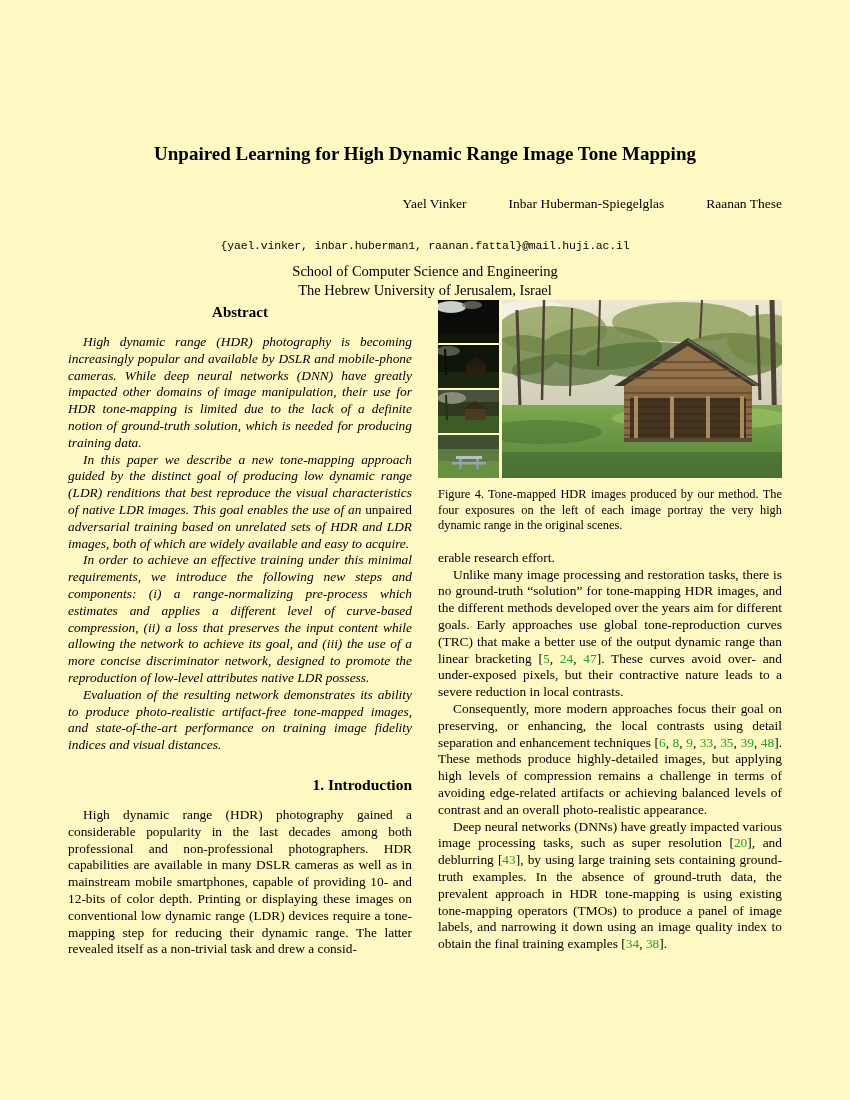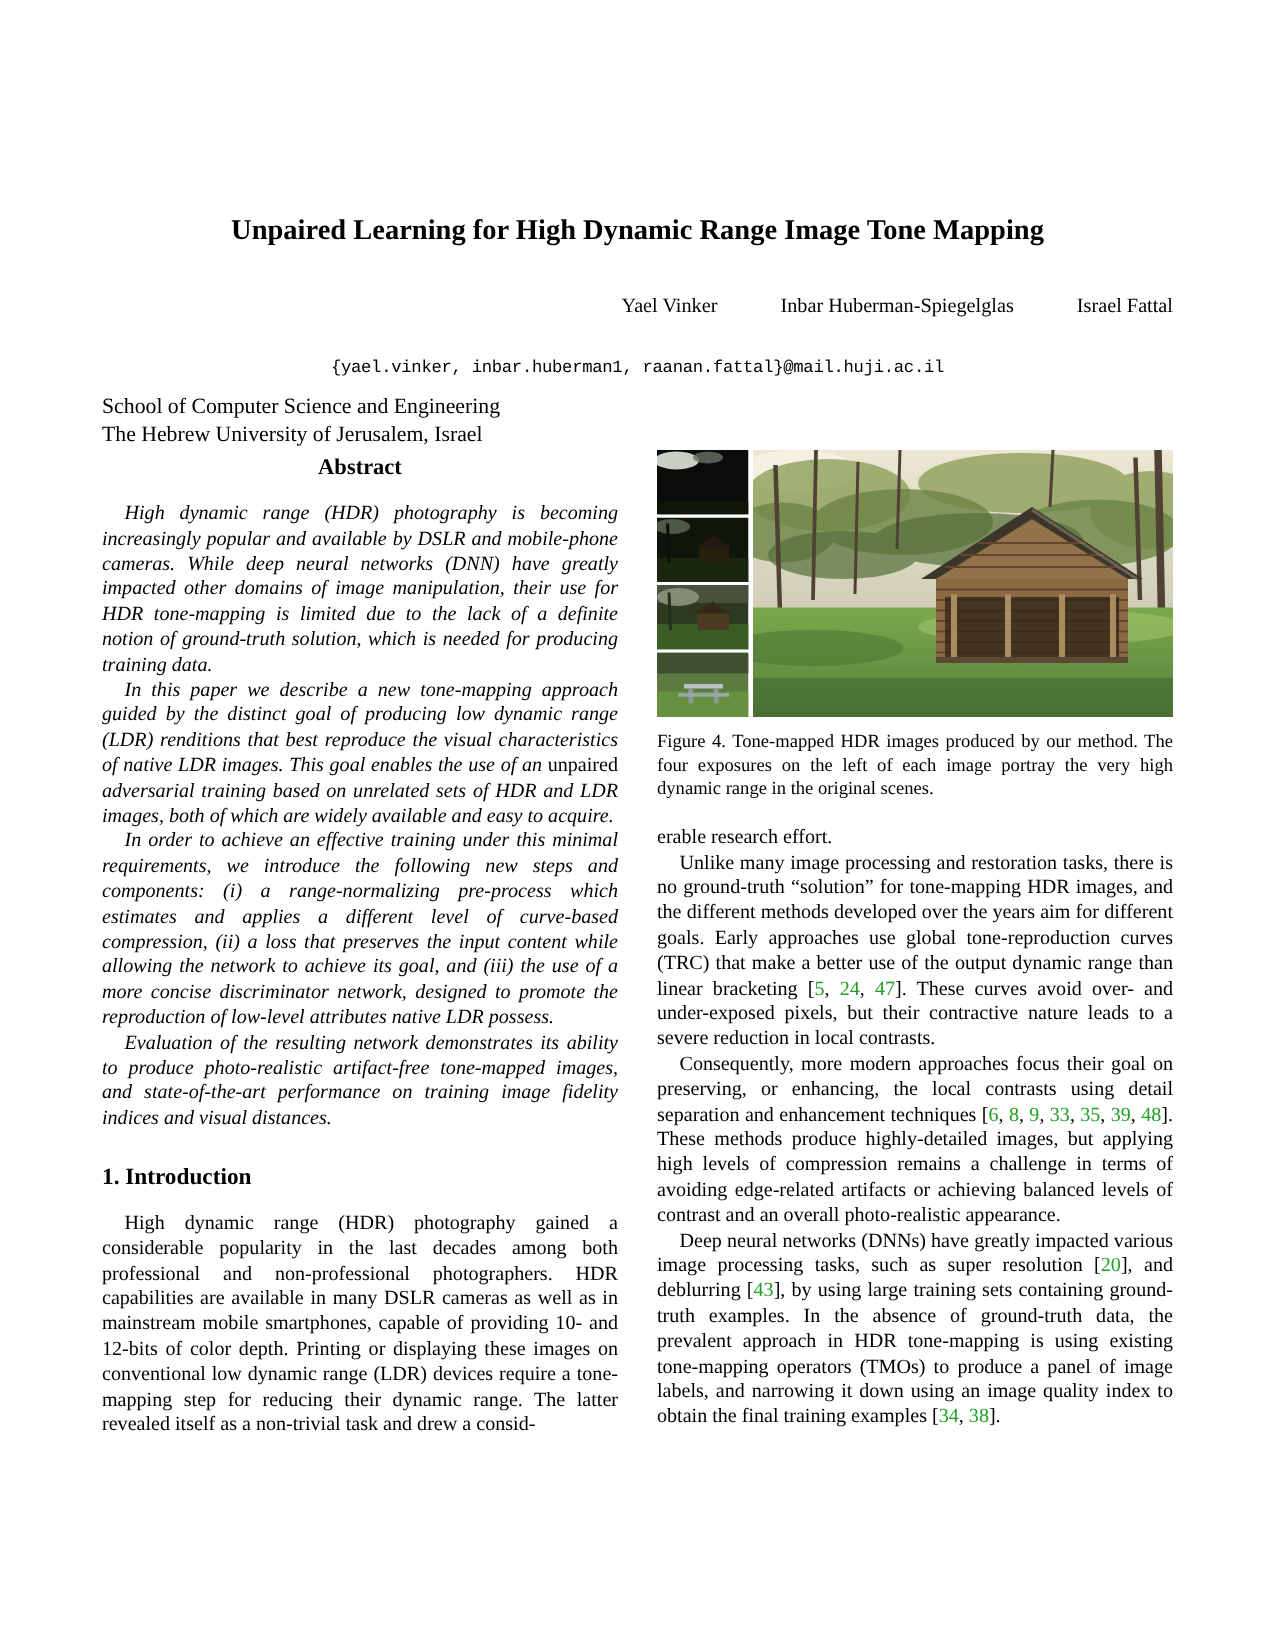--- a/index.html
+++ b/index.html
@@ -1,55 +1,55 @@
 <!DOCTYPE html>
 <html><head>
 <meta charset="utf-8">
 <style>
   html, body { margin: 0; padding: 0; background: #e9e9e9; }
   .page {
     position: relative;
     width: 850px; height: 1100px;
     margin: 0 auto;
-    background: #ffffff;
+    background: #fef9c3;
     font-family: "Liberation Serif", serif;
     color: #000;
     overflow: hidden;
   }
   .content { position: absolute; left: 68px; top: 142px; width: 714px; }
 
   .title {
     margin: 0 0 30px 0;
     font-size: 19px; font-weight: bold;
     text-align: center; line-height: 24px;
   }
   .authors {
     display: flex; justify-content: flex-end; gap: 42px;
     font-size: 13.5px; margin-bottom: 9px;
   }
   .emails {
     text-align: center;
     font-family: "Liberation Mono", "DejaVu Sans Mono", monospace;
     font-size: 11.5px; margin-bottom: 10px; letter-spacing: -0.2px; margin-top: 27px;
   }
-  .affil { text-align: left; font-size: 14.5px; line-height: 19px; }
+  .affil { text-align: center; font-size: 14.5px; line-height: 19px; }
 
   .columns { display: flex; gap: 26px; }
   .col { width: 344px; text-align: justify; }
 
   .abstract-heading {
     margin: 4px 0 13px 0; font-size: 15px; font-weight: bold; text-align: center;
   }
   p.abs {
     margin: 0; font-style: italic;
     font-size: 13.4px; line-height: 16.8px; text-indent: 15px;
   }
   .upright { font-style: normal; }
 
-  .section-heading { margin: 22px 0 13px 0; font-size: 15.5px; font-weight: bold; text-align: left; }
+  .section-heading { margin: 22px 0 13px 0; font-size: 15.5px; font-weight: bold; text-align: right; }
 
   p.body { margin: 0; font-size: 13.4px; line-height: 16.8px; text-indent: 15px; }
   p.body.noindent { text-indent: 0; }
   p.body.after-figure { margin-top: 16px; }
 
   .cite { color: #22a022; }
 
   figure { margin: 0; padding: 0; }
   .fig-image { display: flex; gap: 3px; width: 344px; height: 178px; }
   .thumb-col { display: flex; flex-direction: column; gap: 2px; width: 61px; }
@@ -63,21 +63,21 @@
 <body>
 
 <div class="page">
   <div class="content">
 
     <h1 class="title">Unpaired Learning for High Dynamic Range Image Tone Mapping</h1>
 
     <div class="authors">
       <span>Yael Vinker</span>
       <span>Inbar Huberman-Spiegelglas</span>
-      <span>Israel Fattal</span>
+      <span>Raanan These</span>
     </div>
 
     <div class="emails">{yael.vinker, inbar.huberman1, raanan.fattal}@mail.huji.ac.il</div>
 
     <div class="affil">School of Computer Science and Engineering</div>
     <div class="affil">The Hebrew University of Jerusalem, Israel</div>
 
     <div class="columns">
 
       <div class="col">

